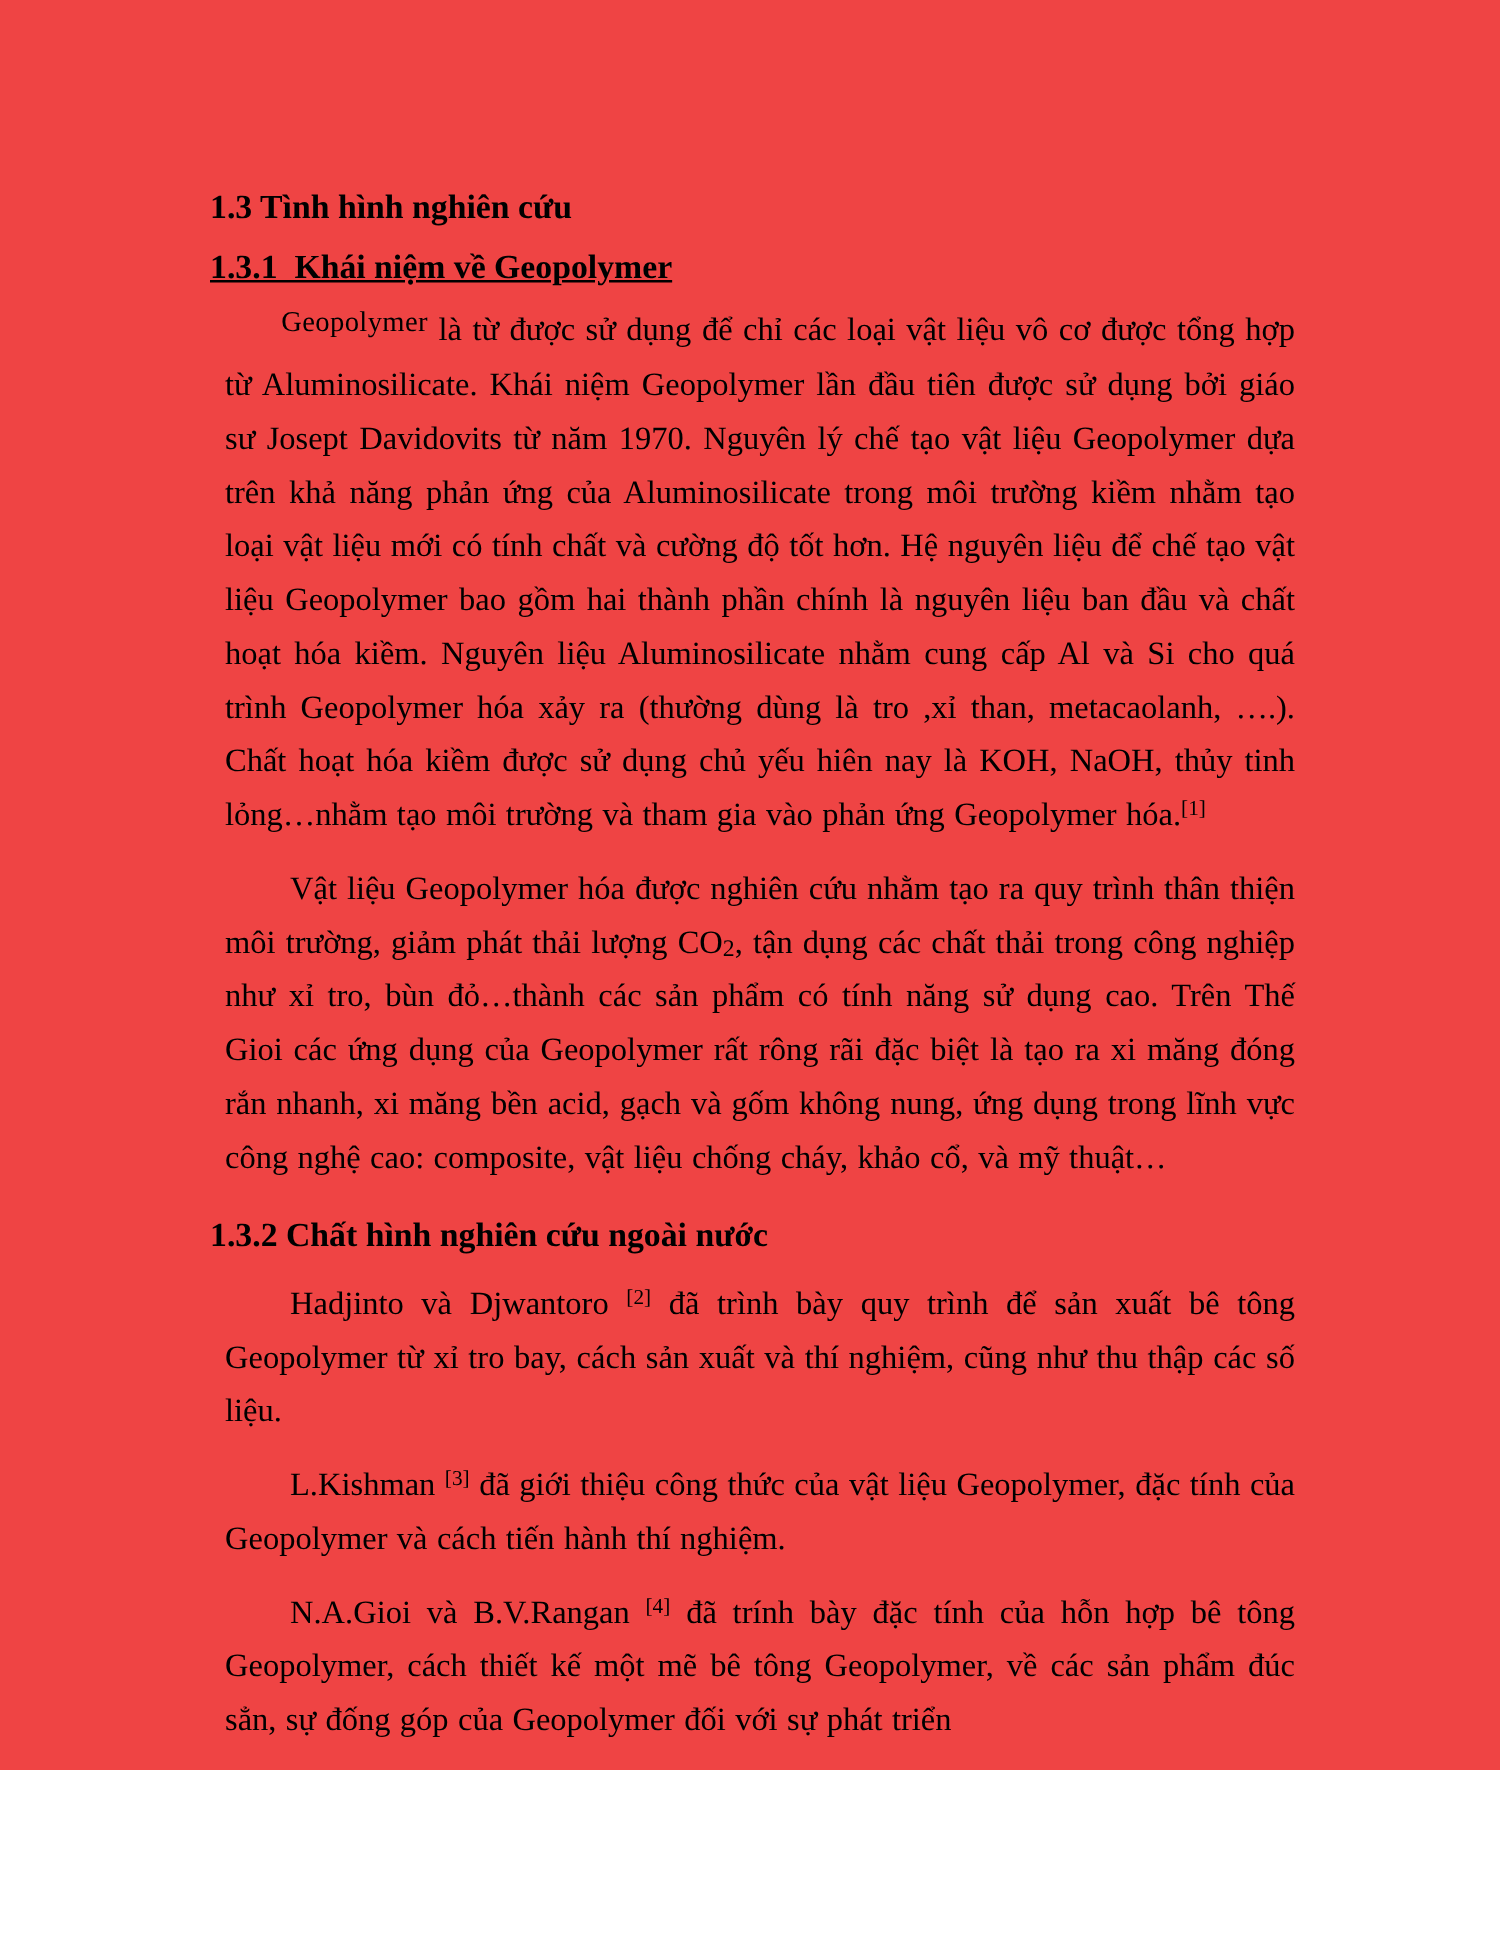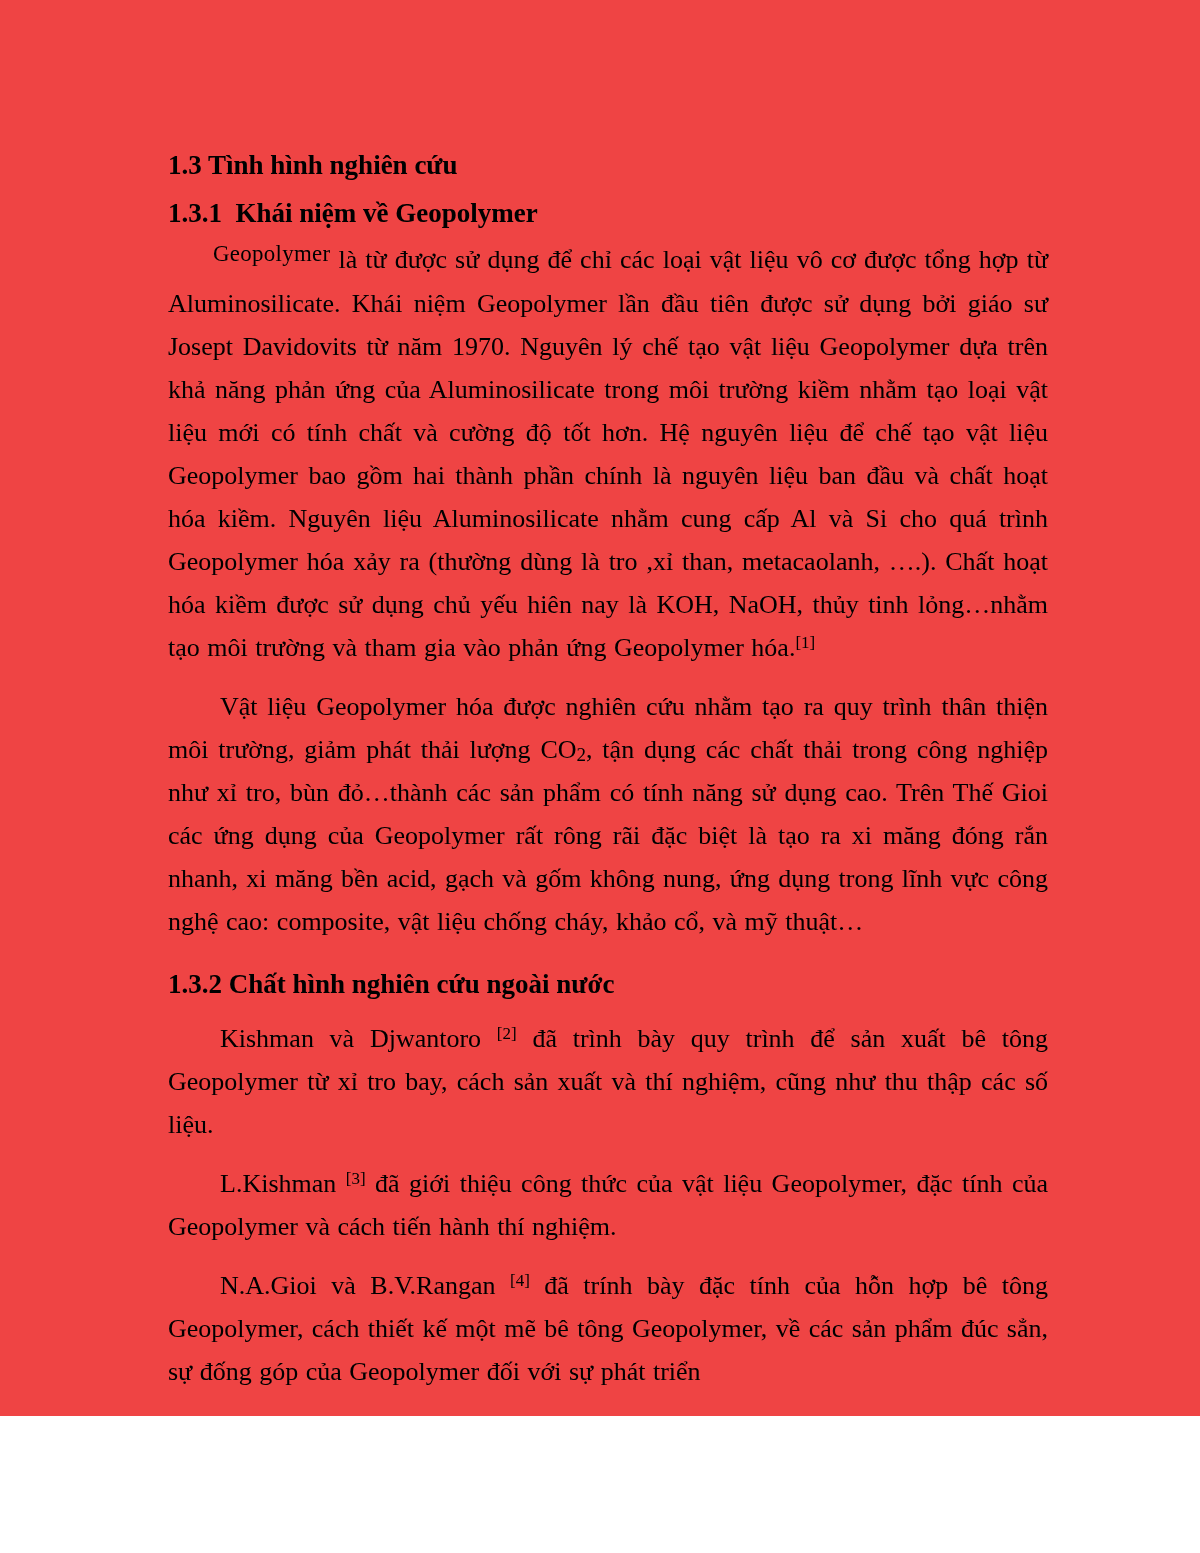--- a/index.html
+++ b/index.html
@@ -24,28 +24,28 @@
     width: 880px;
   }
   .heading {
     font-weight: bold;
     font-size: 27px;
     line-height: 34px;
     white-space: pre-wrap; 
     text-align: left;
   }
   .h-13  { margin: 0 0 14px 0; }
-  .h-131 { margin: 0 0 8px 0; }
+  .h-131 { margin: 0 0 8px 0; text-decoration: underline; }
   .h-132 { margin: 24px 0 16px 0; }
   .h-134 { margin: 26px 0 0 0; }
   .para {
     font-size: 26px;
     line-height: 43px;
     text-align: justify;
-    margin: 0;
+    margin: 12px;
     word-spacing: 1px;
   }
   .para.spaced { margin-top: 16px; }
   .para.indent { text-indent: 52px; }
   .para.lead-indent { text-indent: 45px; }
   .lead-word {
     font-size: 0.88em;
     position: relative;
     top: -7px;
     letter-spacing: 0.3px;
@@ -74,21 +74,21 @@
     <div class="heading h-13">1.3 Tình hình nghiên cứu</div>
 
     <div class="heading h-131">1.3.1  Khái niệm về Geopolymer</div>
 
     <p class="para lead-indent"><span class="lead-word">Geopolymer</span><span> là từ được sử dụng để chỉ các loại vật liệu vô cơ được tổng hợp từ Aluminosilicate. Khái niệm Geopolymer lần đầu tiên được sử dụng bởi giáo sư Josept Davidovits từ năm 1970. Nguyên lý chế tạo vật liệu Geopolymer dựa trên khả năng phản ứng của Aluminosilicate trong môi trường kiềm nhằm tạo loại vật liệu mới có tính chất và cường độ tốt hơn. Hệ nguyên liệu để chế tạo vật liệu Geopolymer bao gồm hai thành phần chính là nguyên liệu ban đầu và chất hoạt hóa kiềm. Nguyên liệu Aluminosilicate nhằm cung cấp Al và Si cho quá trình Geopolymer hóa xảy ra (thường dùng là tro ,xỉ than, metacaolanh, ….). Chất hoạt hóa kiềm được sử dụng chủ yếu hiên nay là KOH, NaOH, thủy tinh lỏng…nhằm tạo môi trường và tham gia vào phản ứng Geopolymer hóa.</span><sup class="cite">[1]</sup></p>
 
     <p class="para indent spaced"><span>Vật liệu Geopolymer hóa được nghiên cứu nhằm tạo ra quy trình thân thiện môi trường, giảm phát thải lượng CO</span><sub class="subscript">2</sub><span>, tận dụng các chất thải trong công nghiệp như xỉ tro, bùn đỏ…thành các sản phẩm có tính năng sử dụng cao. Trên Thế Gioi các ứng dụng của Geopolymer rất rông rãi đặc biệt là tạo ra xi măng đóng rắn nhanh, xi măng bền acid, gạch và gốm không nung, ứng dụng trong lĩnh vực công nghệ cao: composite, vật liệu chống cháy, khảo cổ, và mỹ thuật…</span></p>
 
     <div class="heading h-132">1.3.2 Chất hình nghiên cứu ngoài nước</div>
 
-    <p class="para indent"><span>Kishman và Djwantoro </span><sup class="cite">[2]</sup><span> đã trình bày quy trình để sản xuất bê tông Geopolymer từ xỉ tro bay, cách sản xuất và thí nghiệm, cũng như thu thập các số liệu.</span></p>
+    <p class="para indent"><span>Hadjinto và Djwantoro </span><sup class="cite">[2]</sup><span> đã trình bày quy trình để sản xuất bê tông Geopolymer từ xỉ tro bay, cách sản xuất và thí nghiệm, cũng như thu thập các số liệu.</span></p>
 
     <p class="para indent spaced"><span>L.Kishman </span><sup class="cite">[3]</sup><span> đã giới thiệu công thức của vật liệu Geopolymer, đặc tính của Geopolymer và cách tiến hành thí nghiệm.</span></p>
 
     <p class="para indent spaced"><span>N.A.Gioi và B.V.Rangan </span><sup class="cite">[4]</sup><span> đã trính bày đặc tính của hỗn hợp bê tông Geopolymer, cách thiết kế một mẽ bê tông Geopolymer, về các sản phẩm đúc sẳn, sự đống góp của Geopolymer đối với sự phát triển</span></p>
 
     <div class="heading h-134">1.3.4Tình tổng nghiên cứu trong nước</div>
 
   </div>
 </div>
 

